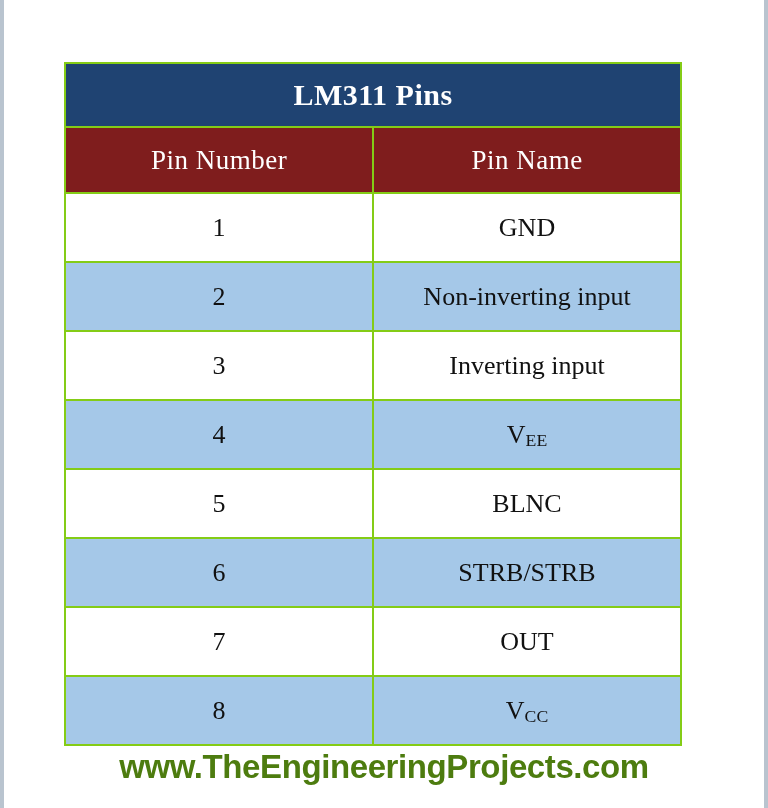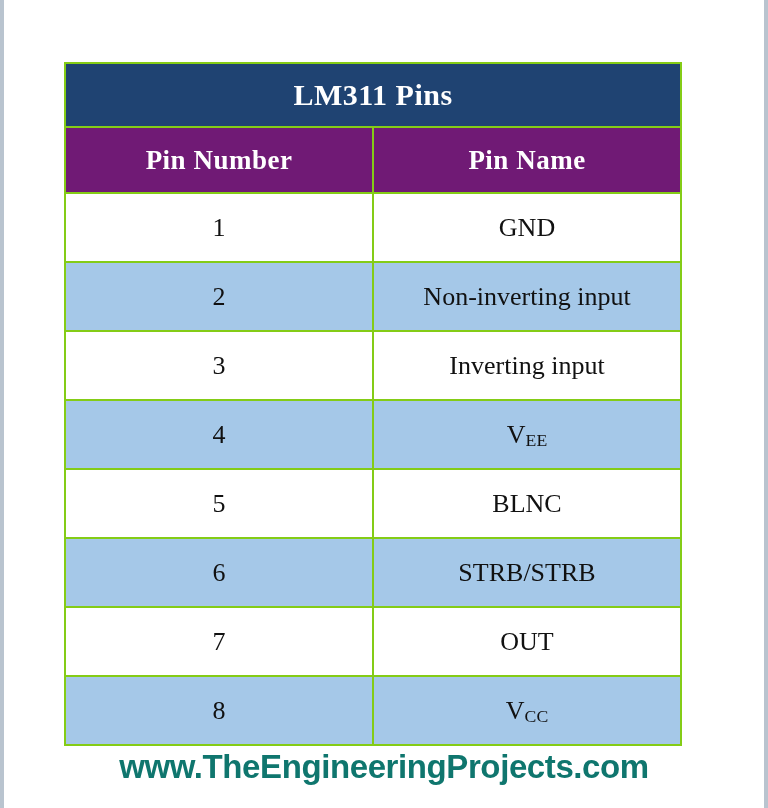--- a/index.html
+++ b/index.html
@@ -41,24 +41,24 @@
   .title-cell {
     background: #1f4372;
     color: #ffffff;
     font-size: 30px;
     font-weight: bold;
     text-align: center;
     height: 62px;
     letter-spacing: 0.5px;
   }
   .head-cell {
-    background: #701a75;
+    background: #7f1d1d;
     color: #ffffff;
     font-size: 27px;
-    font-weight: bold;
+    font-weight: normal;
     height: 64px;
     letter-spacing: 0.5px;
   }
   .data-cell {
     font-size: 26px;
     color: #111111;
     text-align: center;
     height: 67px;
     background: #ffffff;
   }
@@ -73,21 +73,21 @@
     position: relative;
     top: 0.22em;
     margin-top: 16px;
   }
   .footer {
     position: absolute;
     left: 0;
     right: 0;
     top: 748px;
     text-align: center;
-    color: #0f766e;
+    color: #4d7c0f;
     font-family: "Liberation Sans", sans-serif;
     font-weight: bold;
     font-size: 33px;
     letter-spacing: -0.4px;
   }
 </style>
 </head>
 <body>
 
 <div class="page">

